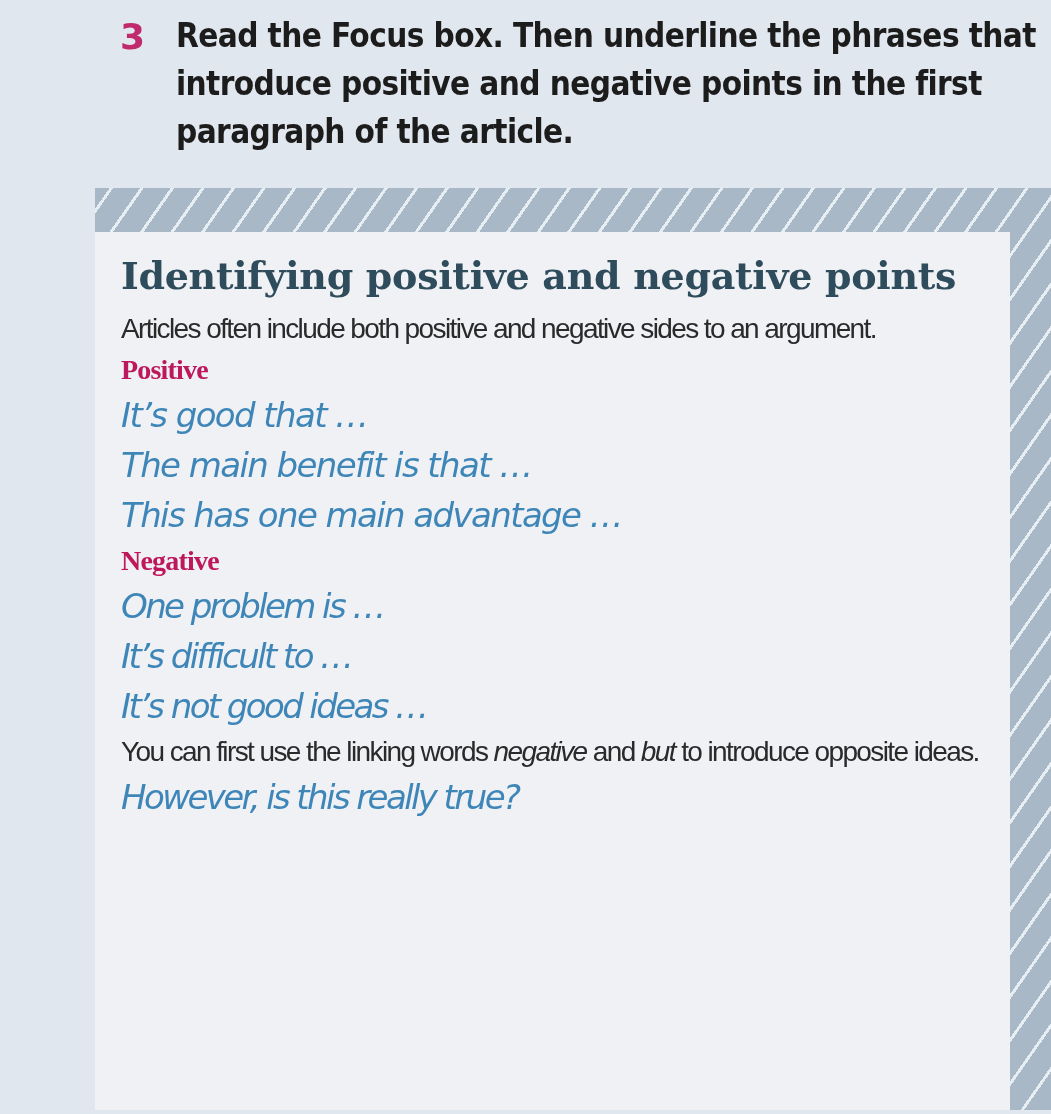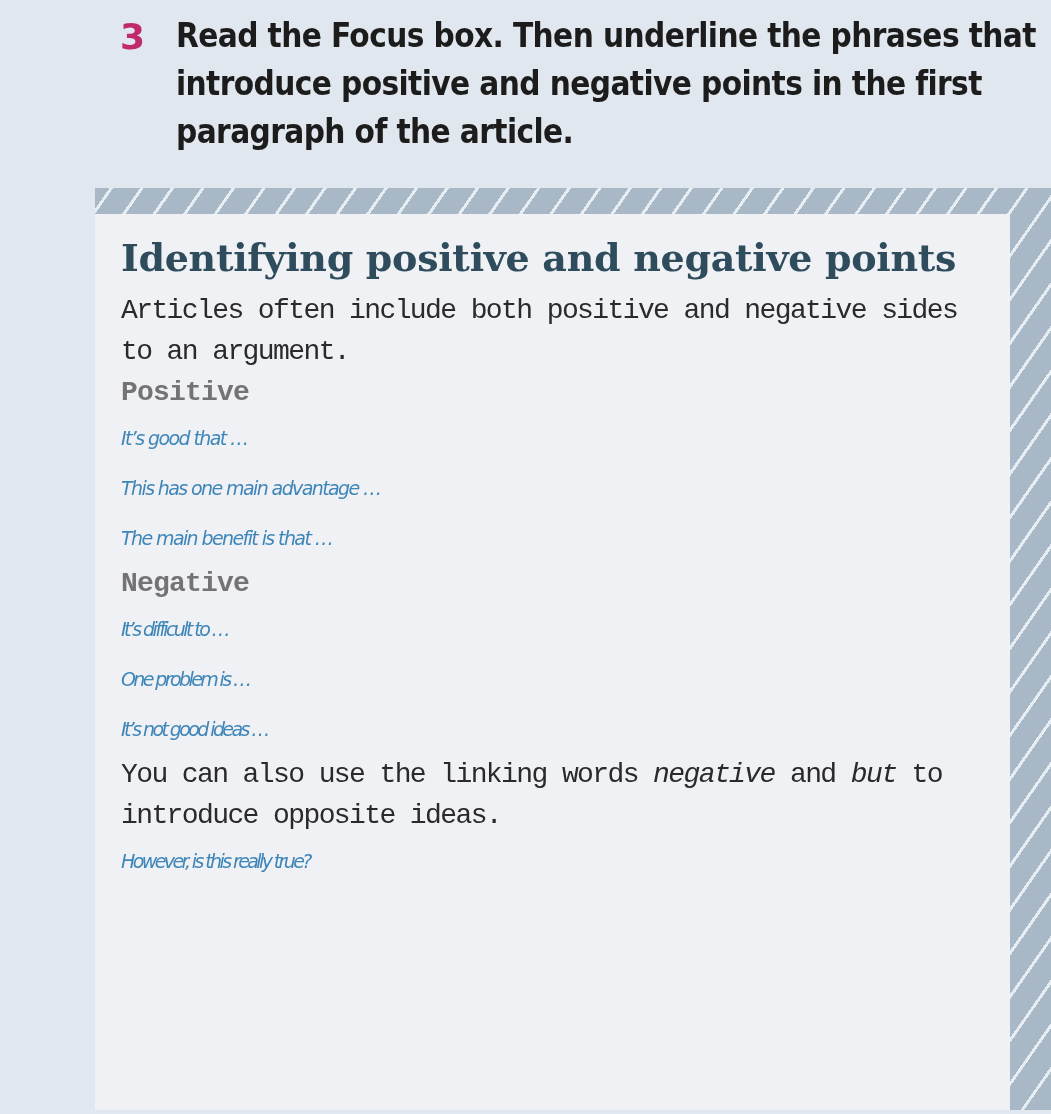--- a/index.html
+++ b/index.html
@@ -25,45 +25,45 @@
     letter-spacing: -0.6px;
   }
   .focus-box {
     position: absolute; left: 95px; top: 188px; right: 0; bottom: 4px;
     background: repeating-linear-gradient(
       -55deg,
       #a9b8c6 0px, #a9b8c6 22px,
       #e6edf3 22px, #e6edf3 25px);
   }
   .focus-inner {
-    position: absolute; left: 0; top: 26px; width: 915px; bottom: 0;
+    position: absolute; left: 0; top: 44px; width: 915px; bottom: 0;
     background: #eff1f5;
     box-sizing: border-box;
     padding: 20px 24px 0 26px;
   }
   .focus-title {
     font-family: "DejaVu Serif", serif;
     font-weight: bold; color: #2e4c5c;
     font-size: 38px; line-height: 48px; margin: 0 0 8px 0;
     letter-spacing: -0.3px;
   }
   .body-text {
-    font-family: Liberation Mono, monospace;
+    font-family: Liberation Sans, sans-serif;
     font-stretch: condensed;
     font-size: 28px; line-height: 41px; color: #2a2a2a;
     letter-spacing: -1.6px; margin: 0;
   }
   .sub-head {
-    font-family: Liberation Mono, monospace;
-    font-weight: bold; font-size: 28px; line-height: 41px; color: #737373;
+    font-family: Liberation Serif, serif;
+    font-weight: bold; font-size: 28px; line-height: 41px; color: #be185d;
     letter-spacing: -0.8px; margin: 0;
   }
   .phrase {
     font-family: "DejaVu Sans", sans-serif;
-    font-style: italic; font-size: 19px; line-height: 50px; color: #3f86b8;
+    font-style: italic; font-size: 34px; line-height: 50px; color: #3f86b8;
     letter-spacing: -1.6px; margin: 0;
   }
   .phrase.neg { letter-spacing: -2.6px; }
   em { font-style: italic; }
 </style>
 </head>
 <body>
 
 <div class="exercise">
   <div class="ex-num">3</div>
@@ -71,24 +71,24 @@
 </div>
 
 <div class="focus-box">
   <div class="focus-inner">
     <h2 class="focus-title">Identifying positive and negative points</h2>
 
     <p class="body-text">Articles often include both positive and negative sides to an argument.</p>
 
     <p class="sub-head">Positive</p>
     <p class="phrase">It’s good that …</p>
+    <p class="phrase">The main benefit is that …</p>
     <p class="phrase">This has one main advantage …</p>
-    <p class="phrase">The main benefit is that …</p>
 
     <p class="sub-head">Negative</p>
+    <p class="phrase neg">One problem is …</p>
     <p class="phrase neg">It’s difficult to …</p>
-    <p class="phrase neg">One problem is …</p>
     <p class="phrase neg">It’s not good ideas …</p>
 
-    <p class="body-text"><span>You can also use the linking words </span><em>negative</em><span> and </span><em>but</em><span> to introduce opposite ideas.</span></p>
+    <p class="body-text"><span>You can first use the linking words </span><em>negative</em><span> and </span><em>but</em><span> to introduce opposite ideas.</span></p>
     <p class="phrase neg">However, is this really true?</p>
   </div>
 </div>
 
 </body></html>

